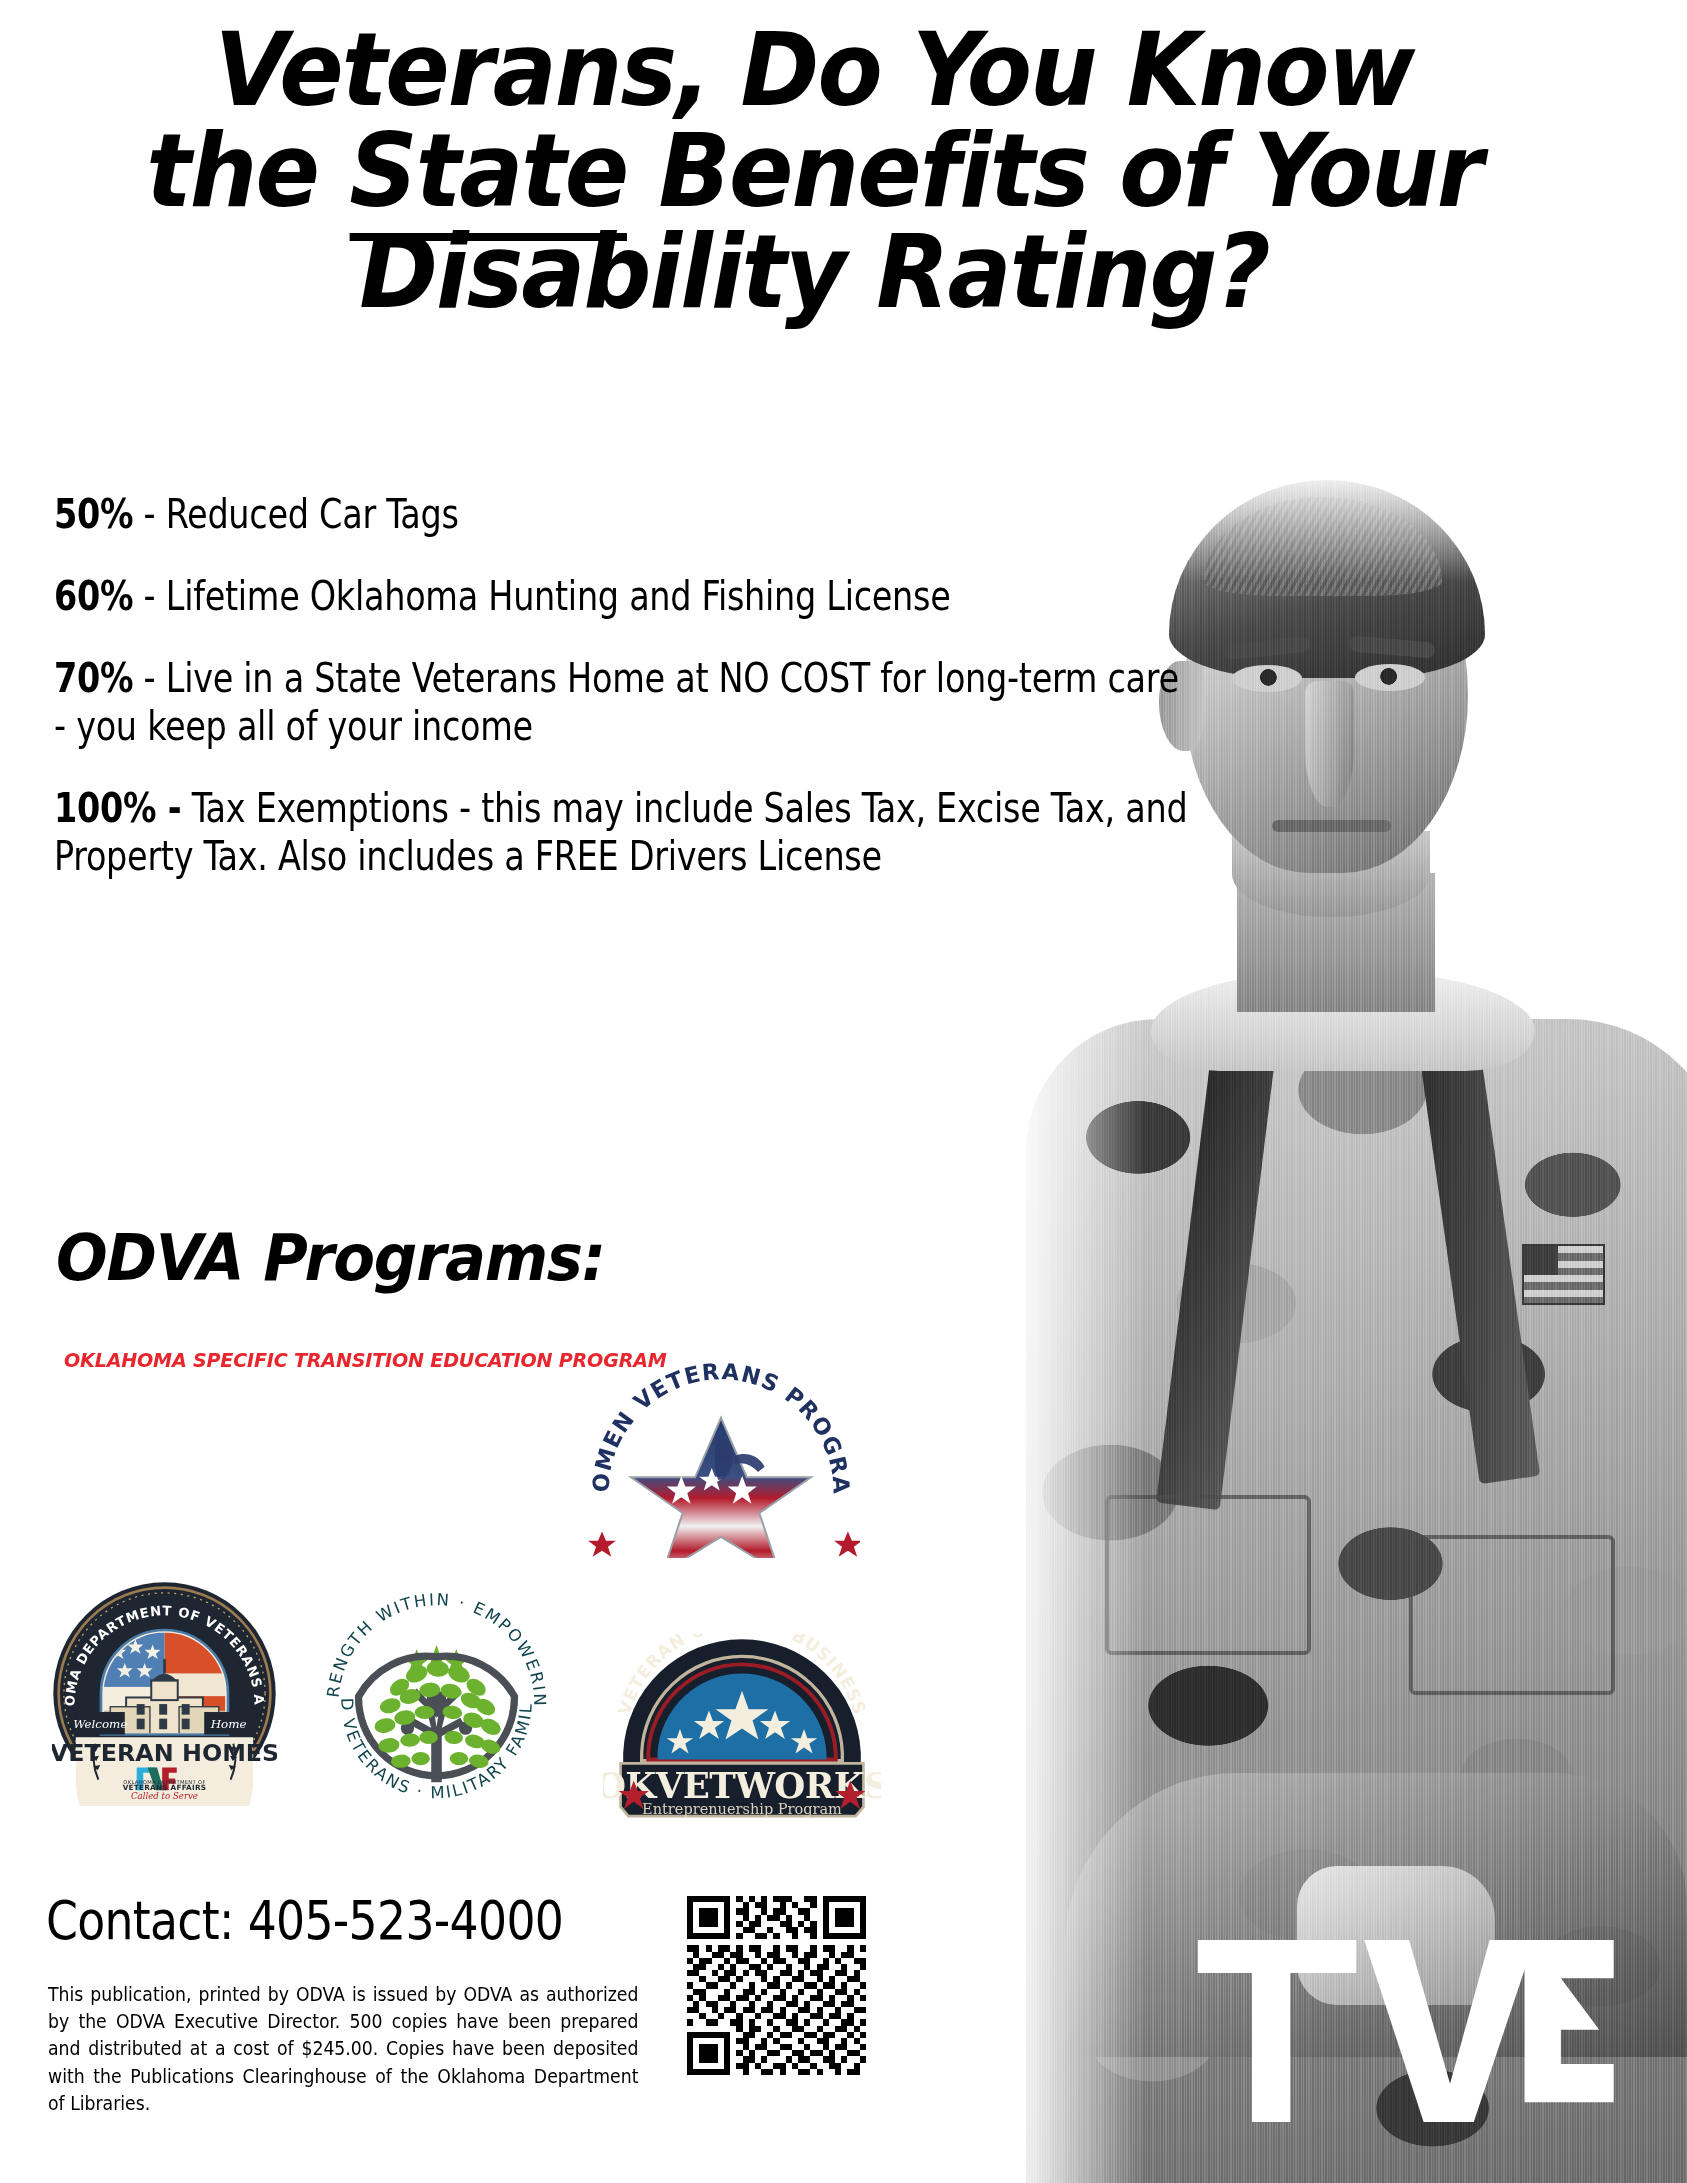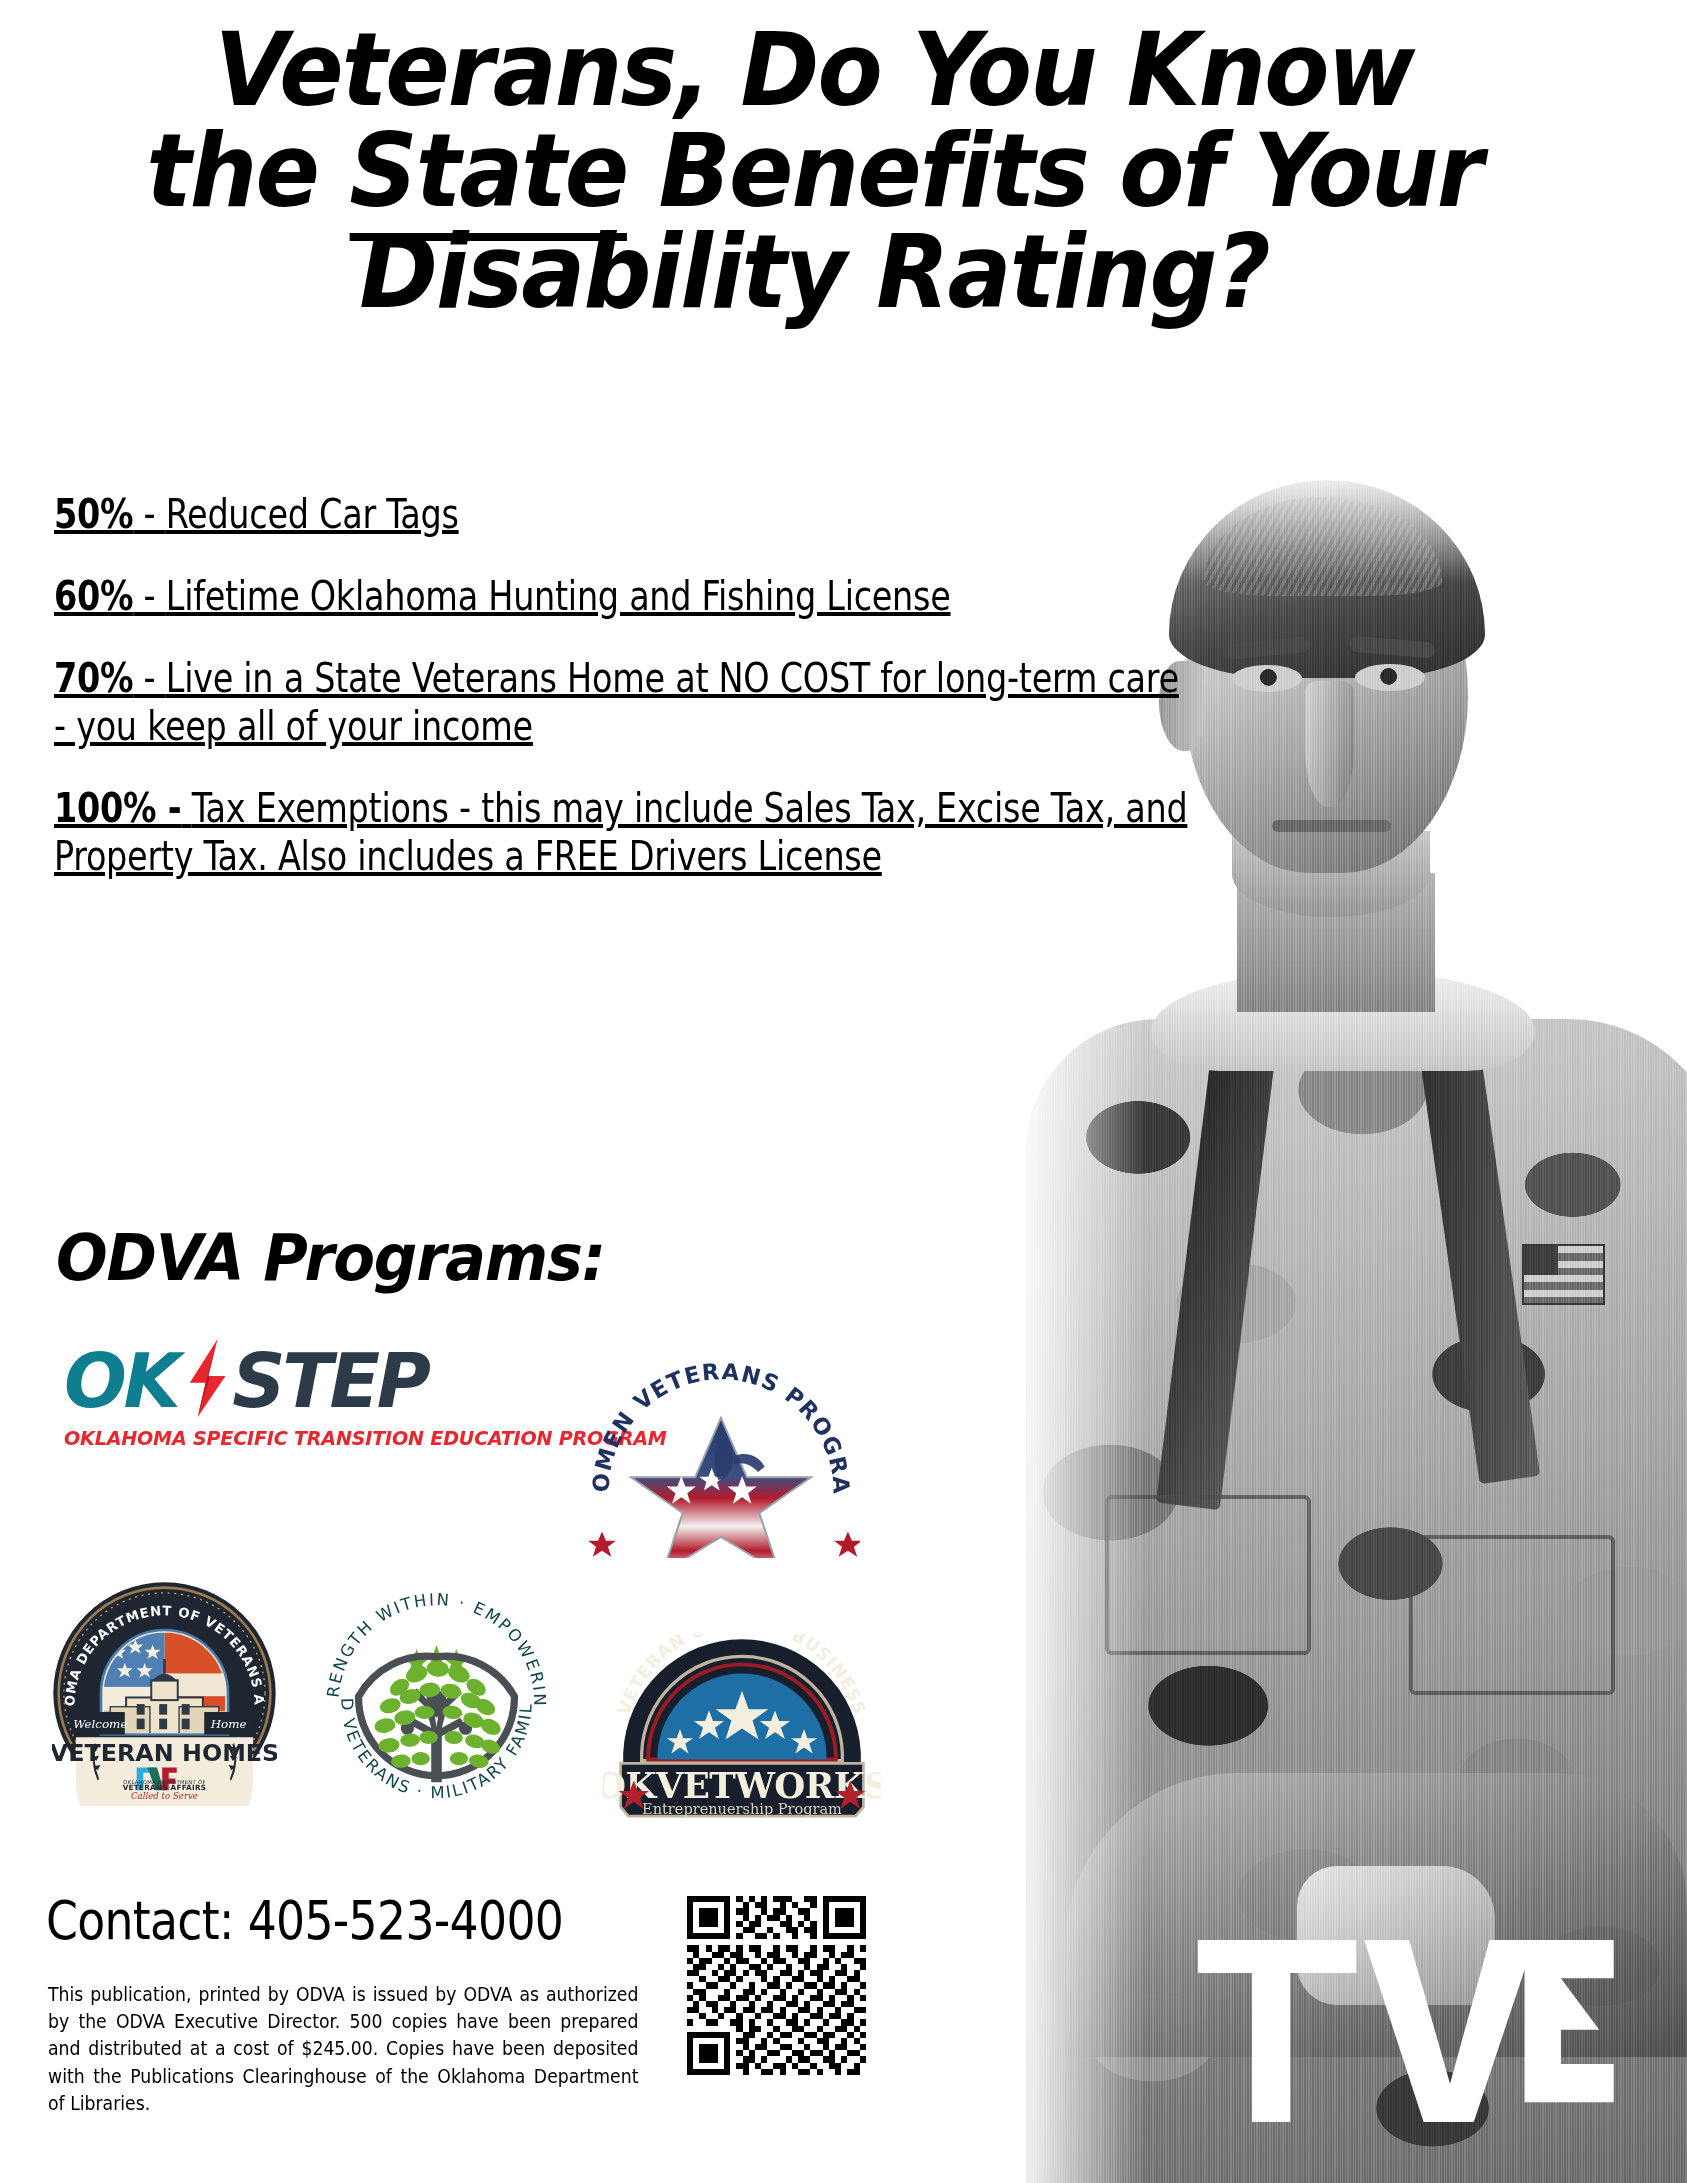--- a/index.html
+++ b/index.html
@@ -78,21 +78,21 @@
   #watermark{position:absolute;right:73px;bottom:53px;width:423px;height:198px;}
 
   
   #headline{position:absolute;left:0;top:20px;width:1628px;text-align:center;
       font-family:"DejaVu Sans",sans-serif;font-weight:bold;font-style:italic;
       font-size:101px;line-height:1.00;letter-spacing:-2px;color:#000;
       transform:scaleX(.94);transform-origin:center top;}
   #headline .u{border-bottom:8px solid #000;padding-bottom:2.6px;}
 
   
-  #benefits{position:absolute;left:54px;top:490px;width:1231px;text-decoration:underline;}
+  #benefits{position:absolute;left:54px;top:490px;width:1231px;}
   .benefit{font-family:"DejaVu Sans Condensed","Liberation Sans",sans-serif;
       font-size:40px;line-height:1.20;margin-bottom:34px;letter-spacing:-0.3px;
       transform:scaleX(.93);transform-origin:left top;}
   .benefit b{font-weight:bold;}
 
   
   #progHead{position:absolute;left:56px;top:1221px;
       font-family:"DejaVu Sans",sans-serif;font-weight:bold;font-style:italic;
       font-size:64px;letter-spacing:-1.3px;transform:scaleX(.95);transform-origin:left top;}
 
@@ -186,30 +186,20 @@
     <b>70%</b><span> - </span><span>Live in a State Veterans Home at NO COST for long-term care - you keep all of your income</span>
   </div>
   <div class="benefit">
     <b>100% -</b><span> </span><span>Tax Exemptions - this may include Sales Tax, Excise Tax, and Property Tax.  Also includes  a FREE Drivers License</span>
   </div>
 </div>
 
 <div id="progHead">ODVA Programs:</div>
 
 <div id="okstep">
-  <div class="okstep-word">
-    <span class="okstep-ok">OK</span>
-    <span class="okstep-bolt">
-      <svg viewBox="0 0 78 118" width="52" height="78" aria-hidden="true">
-        <path d="M58 0 L16 66 L40 66 L28 118 L70 56 L44 56 Z" fill="#e8262d"></path>
-        <path d="M58 0 L40 66 L40 66 L28 118 L46 58 L44 56 Z" fill="#b01822"></path>
-      </svg>
-    </span>
-    <span class="okstep-step">STEP</span>
-  </div>
   <div class="okstep-tag">OKLAHOMA SPECIFIC TRANSITION EDUCATION PROGRAM</div>
 </div>
 
 <div id="wvp">
   <svg viewBox="0 0 420 360" width="278" height="238" aria-hidden="true">
     <defs>
       <path id="wvpArc" d="M40,260 A170,170 0 0 1 380,260"></path>
       <linearGradient id="flagGrad" x1="0" y1="0" x2="0" y2="1">
         <stop offset="0%" stop-color="#243a6b"></stop>
           <stop offset="38%" stop-color="#3b4f82"></stop>

